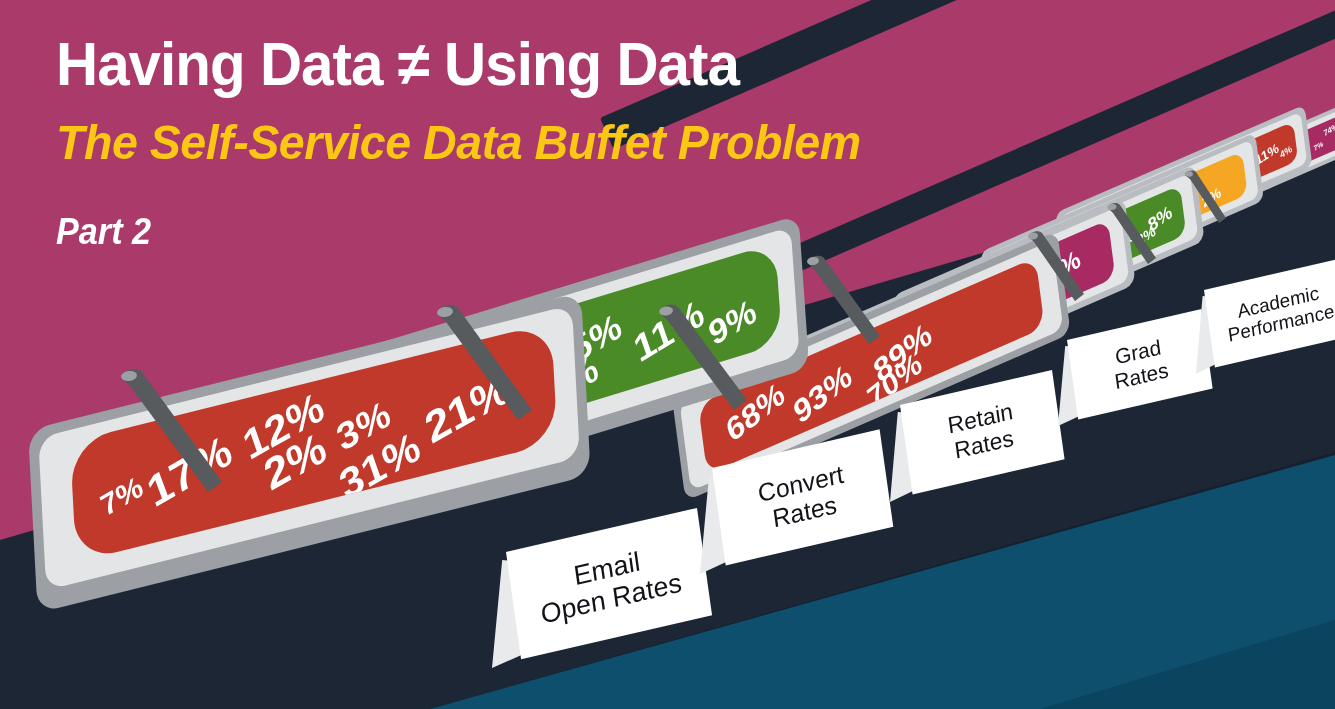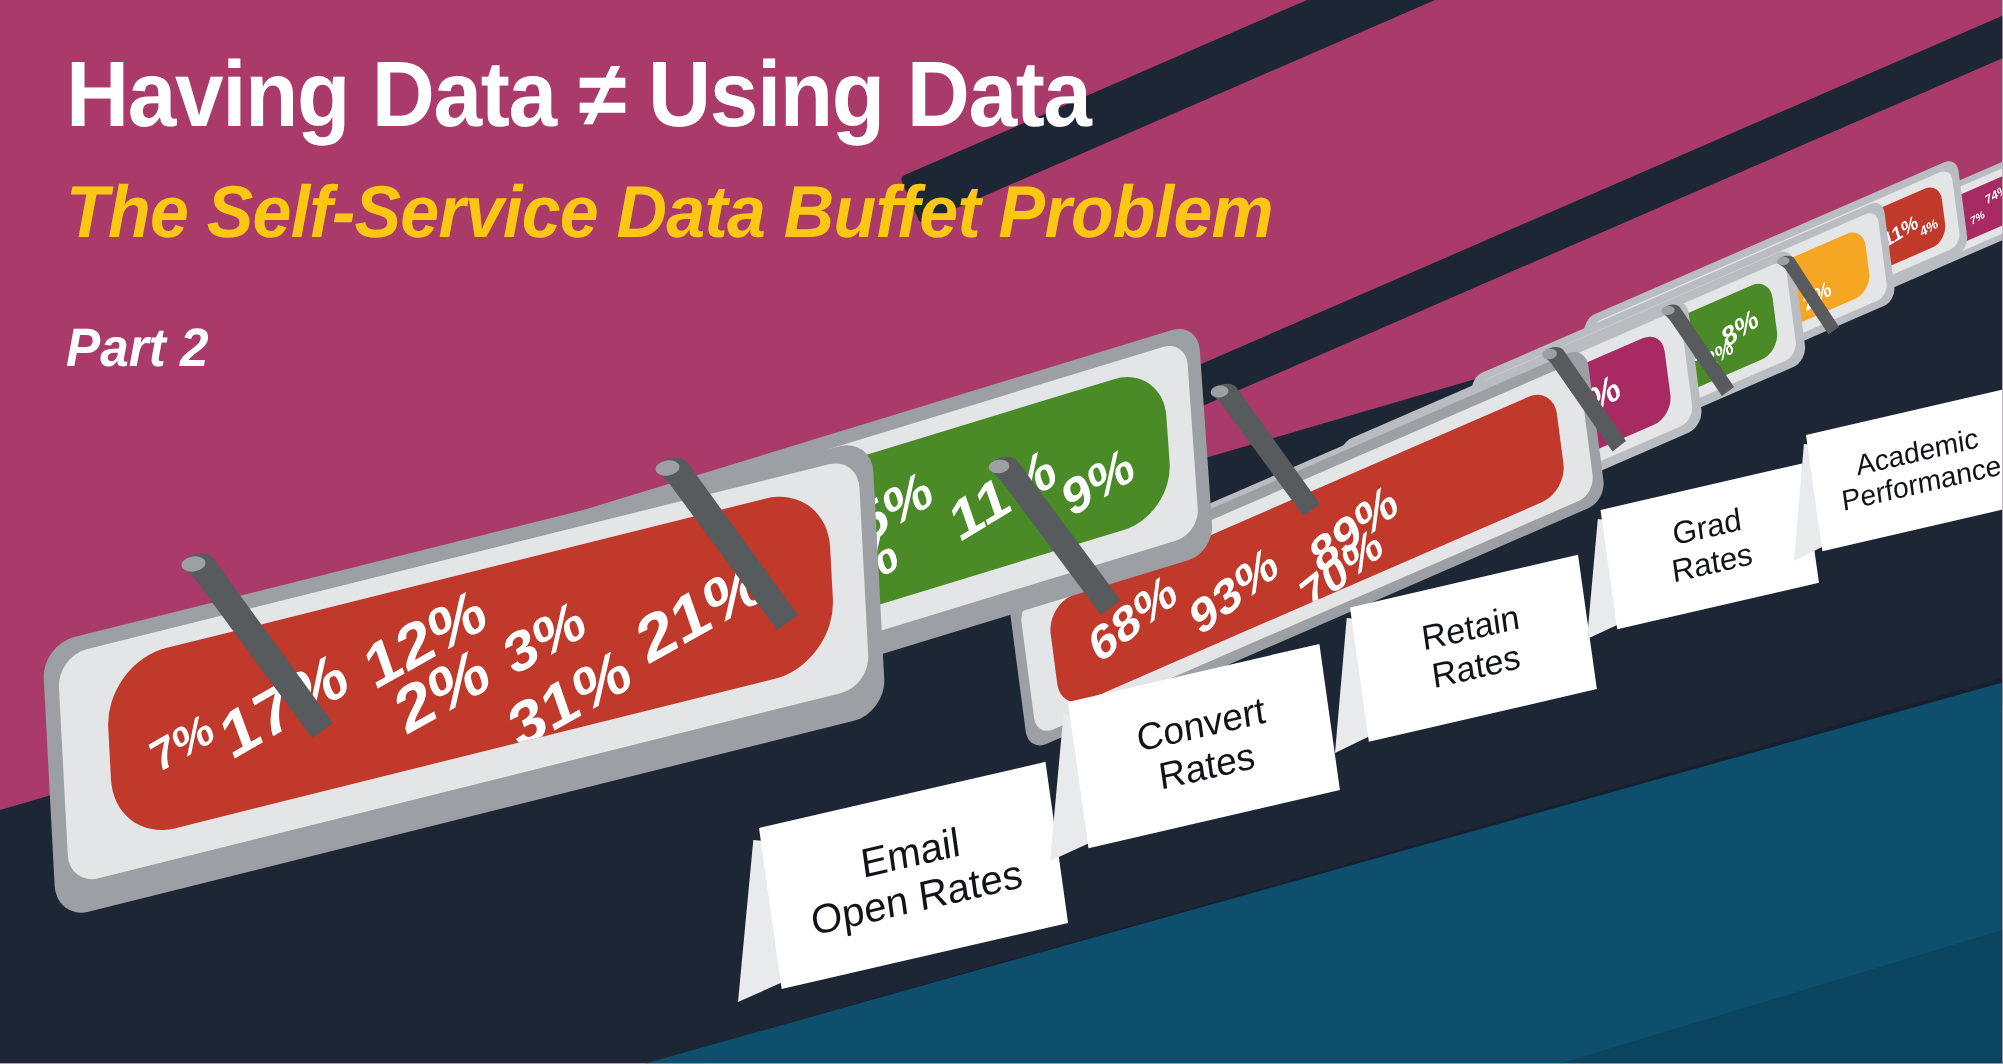--- a/index.html
+++ b/index.html
@@ -26,21 +26,21 @@
     clip-path:polygon(1040px 709px, 1335px 620px, 1335px 709px);
   }
   .bg-navy-shadow{
     position:absolute;left:0;top:0;width:1335px;height:709px;
     background:#131b28;
     clip-path:polygon(430px 709px, 1335px 452px, 1335px 470px, 470px 709px);
     opacity:.55;
   }
 
   
-  .headline{position:absolute;left:44px;top:32px;width:1070px;z-index:40;}
+  .headline{position:absolute;left:56px;top:32px;width:1070px;z-index:40;}
   .h-title{
     font-size:62px;line-height:1.02;font-weight:bold;color:#ffffff;
     font-family:"Liberation Sans", sans-serif;
     letter-spacing:-1px;white-space:nowrap;
     transform:scaleX(.94);transform-origin:left center;
   }
   .h-sub{
     margin-top:22px;font-size:49px;line-height:1.05;font-weight:bold;font-style:italic;
     color:#fac715;letter-spacing:-.5px;white-space:nowrap;
     font-family:"Liberation Sans", sans-serif;

